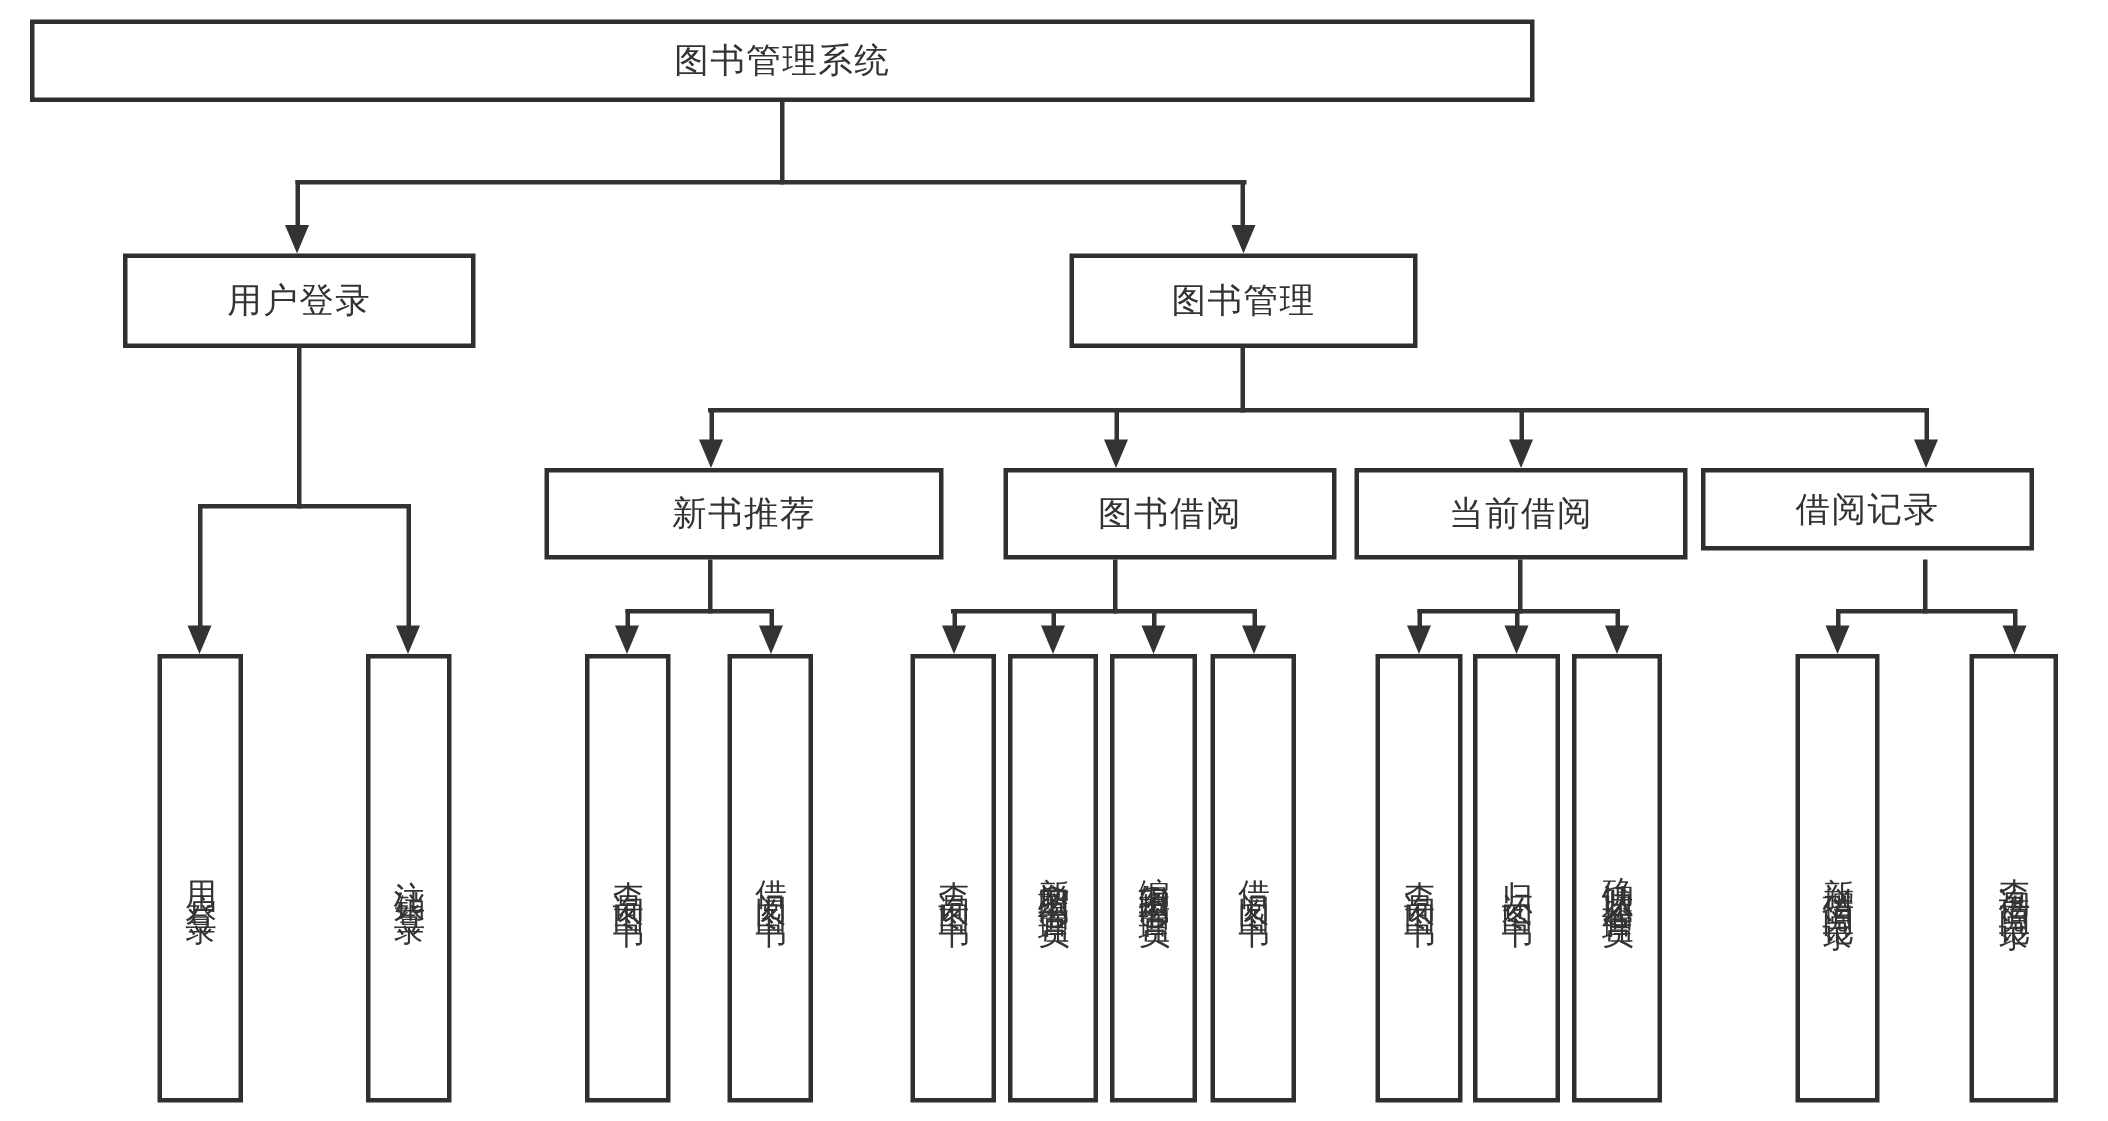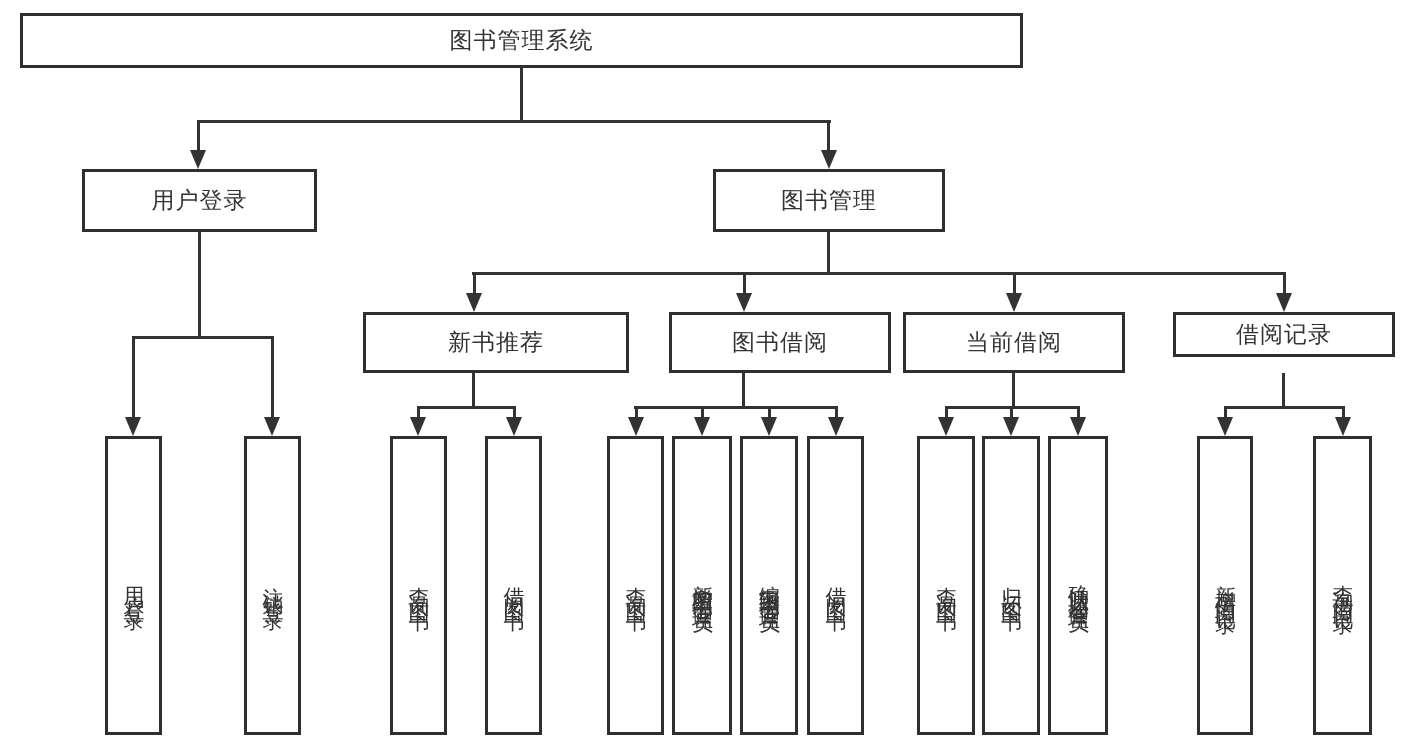--- a/index.html
+++ b/index.html
@@ -39,21 +39,21 @@
 <div id="canvas">
 
   <div class="node" style="left:20px; top:13px; width:1003px; height:55px;text-align:right;">图书管理系统</div>
 
   <div class="node" style="left:82px; top:169px; width:235px; height:63px;">用户登录</div>
   <div class="node" style="left:713px; top:169px; width:232px; height:63px;">图书管理</div>
 
   <div class="node" style="left:363px; top:312px; width:266px; height:61px;">新书推荐</div>
   <div class="node" style="left:633px; top:312px; width:222px; height:61px;margin-left:36px;">图书借阅</div>
   <div class="node" style="left:903px; top:312px; width:222px; height:61px;text-align:right;">当前借阅</div>
-  <div class="node" style="left:1173px; top:312px; width:222px; height:45px;text-align:center;">借阅记录</div>
+  <div class="node" style="left:1134px; top:312px; width:222px; height:55px;text-align:center;">借阅记录</div>
 
   <div class="leaf" style="left:105px; width:57px;">用户登录</div>
   <div class="leaf" style="left:244px; width:57px;">注销登录</div>
 
   <div class="leaf" style="left:390px; width:57px;">查询图书</div>
   <div class="leaf" style="left:485px; width:57px;">借阅图书</div>
 
   <div class="leaf" style="left:607px; width:57px;">查询图书</div>
   <div class="leaf" style="left:672px; width:60px; letter-spacing:4px;">新增图书（管理员）</div>
   <div class="leaf" style="left:740px; width:58px; letter-spacing:4px;">编辑图书（管理员）</div>

